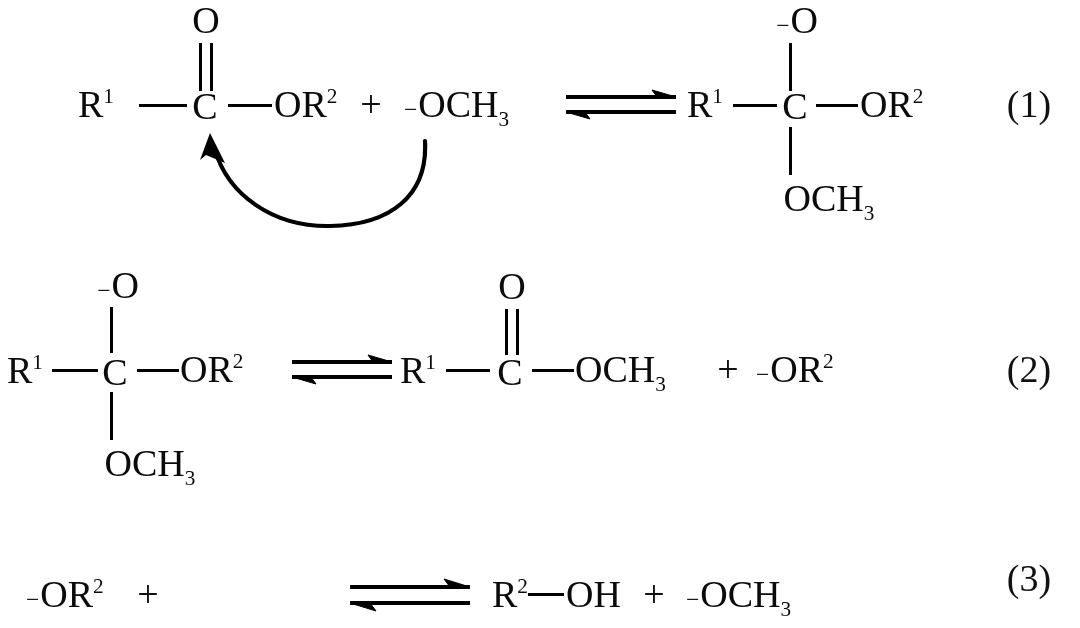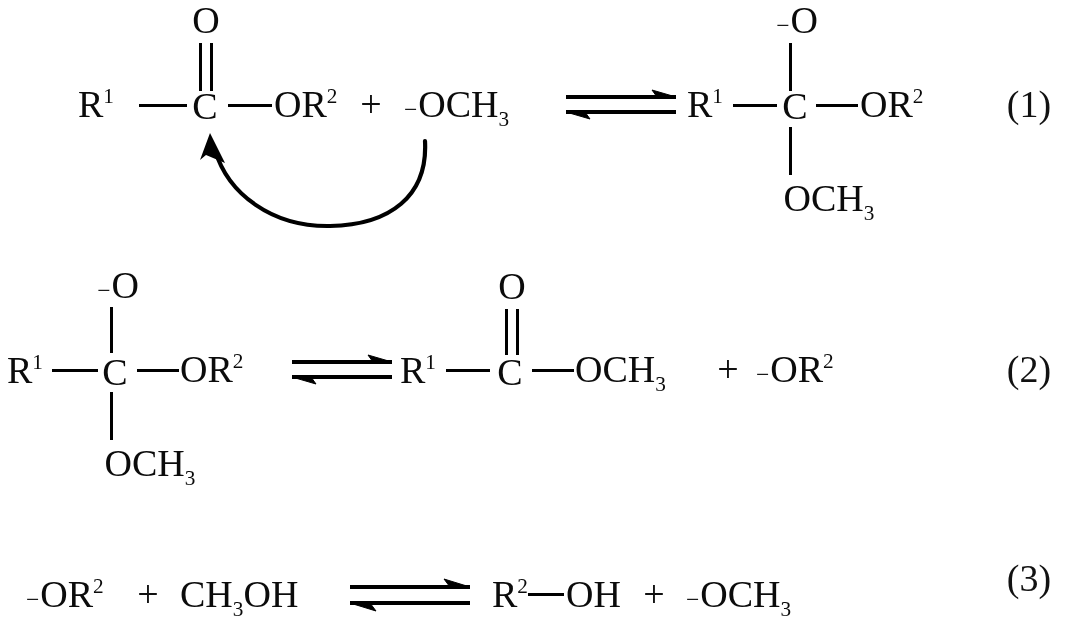--- a/index.html
+++ b/index.html
@@ -162,21 +162,20 @@
   <span class="plus" style="left:728px; top:369px;"><span>+</span></span>
 
   <span class="atom left" style="left:756px; top:369px;"><span class="charge">−</span><span>OR</span><sup>2</sup></span>
 
   <span class="eqnum" style="left:1029px; top:369px;"><span>(2)</span></span>
 
   <span class="atom left" style="left:26px; top:594px;"><span class="charge">−</span><span>OR</span><sup>2</sup></span>
 
   <span class="plus" style="left:148px; top:594px;"><span>+</span></span>
 
-  <span class="atom left" style="left:180px; top:594px;"><span>CH</span><sub>3</sub><span>OH</span></span>
 
   <span class="atom left" style="left:492px; top:594px;"><span>R</span><sup>2</sup></span>
 
   <div class="bond h" style="left:528px; top:593px; width:36px;"></div>
 
   <span class="atom left" style="left:566px; top:594px;"><span>OH</span></span>
 
   <span class="plus" style="left:654px; top:594px;"><span>+</span></span>
 
   <span class="atom left" style="left:686px; top:594px;"><span class="charge">−</span><span>OCH</span><sub>3</sub></span>

